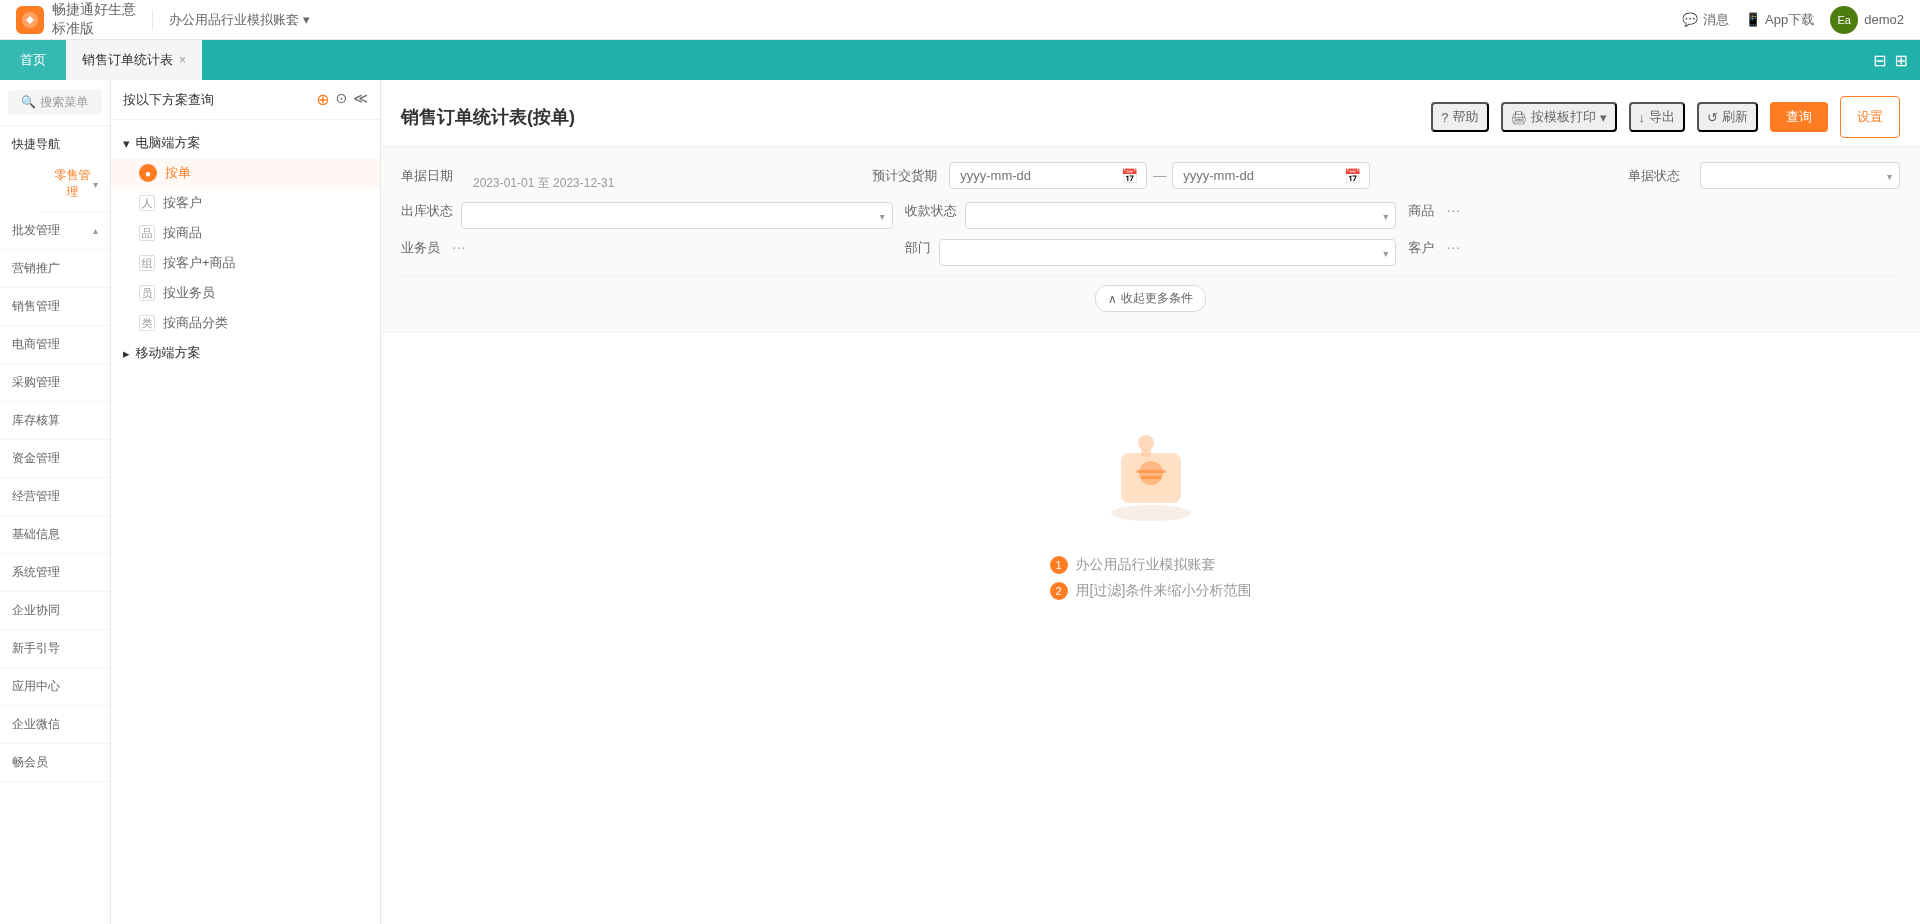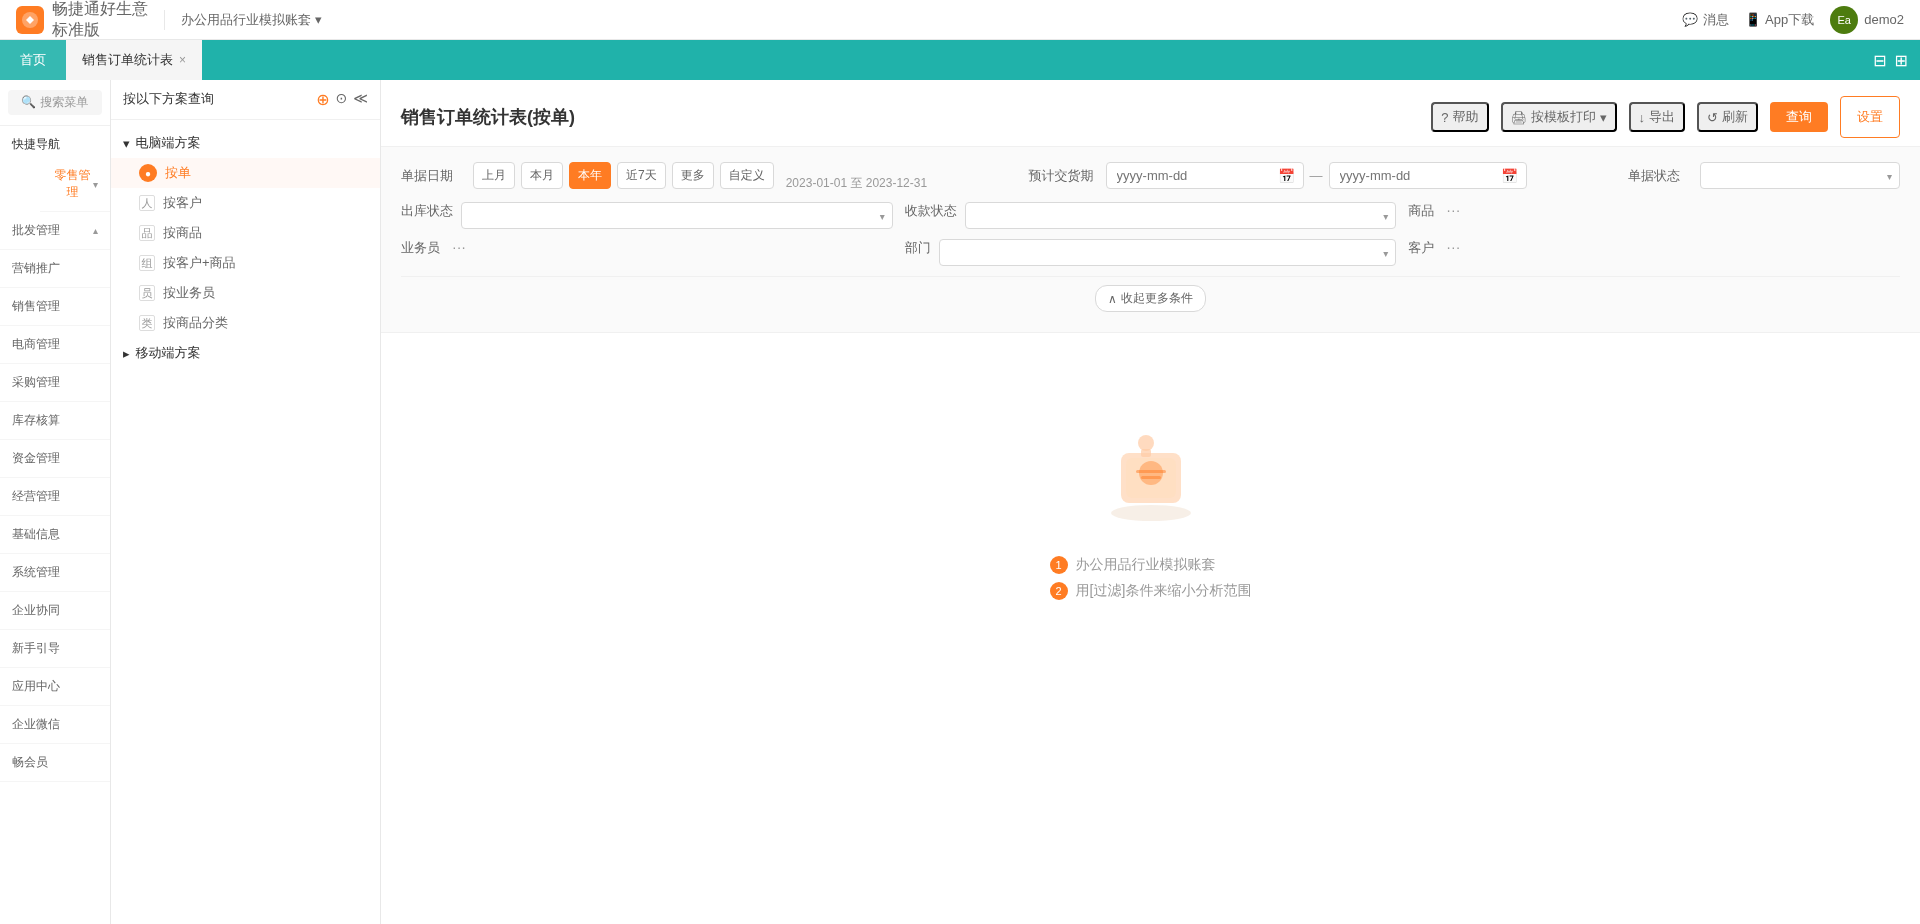--- a/index.html
+++ b/index.html
@@ -10,21 +10,21 @@
       height: 40px;
       background: #fff;
       display: flex;
       align-items: center;
       justify-content: space-between;
       padding: 0 16px;
       border-bottom: 1px solid #e8e8e8;
     }
     .top-bar-left { display: flex; align-items: center; gap: 8px; }
     .logo-icon { width: 28px; height: 28px; background: #ff7c23; border-radius: 6px; display: flex; align-items: center; justify-content: center; color: white; font-size: 12px; font-weight: bold; }
-    .logo-text { font-size: 16px; color: #666; line-height: 1.3; }
+    .logo-text { font-size: 14px; color: #666; line-height: 1.3; font-family: Liberation Serif, serif; }
     .top-bar-center { display: flex; align-items: center; gap: 4px; color: #666; font-size: 13px; }
     .top-bar-right { display: flex; align-items: center; gap: 16px; color: #666; font-size: 13px; }
     .top-bar-right span { cursor: pointer; display: flex; align-items: center; gap: 4px; }
     .avatar { width: 28px; height: 28px; background: #4d7c0f; border-radius: 50%; display: flex; align-items: center; justify-content: center; color: white; font-size: 11px; }
 
     
     .tab-bar {
       height: 40px;
       background: #20b2aa;
       display: flex;
@@ -112,20 +112,21 @@
     
     .scheme-panel {
       width: 270px;
       background: #fff;
       border-right: 1px solid #e8e8e8;
       overflow-y: auto;
     }
     .scheme-panel-header {
       padding: 10px 12px;
       display: flex;
+      align-items: center;
       justify-content: space-between;
       border-bottom: 1px solid #f0f0f0;
       gap: 28px;
     }
     .scheme-panel-title { font-size: 13px; color: #333; font-weight: 500; }
     .scheme-panel-icons { display: flex; gap: 6px; }
     .scheme-panel-icons span { color: #666; cursor: pointer; font-size: 14px; }
     .scheme-tree { padding: 8px 0; }
     .scheme-tree-group { }
     .scheme-tree-group-header {
@@ -523,28 +524,20 @@
           <button class="page-action-btn secondary">
             <span>设置</span>
           </button>
         </div>
       </div>
 
       <div class="filter-area">
 
         <div class="filter-row">
           <span class="filter-label">单据日期</span>
-          <div class="date-filter-group">
-            <button class="date-btn">上月</button>
-            <button class="date-btn">本月</button>
-            <button class="date-btn active">本年</button>
-            <button class="date-btn">近7天</button>
-            <button class="date-btn">更多</button>
-            <button class="date-btn">自定义</button>
-          </div>
           <div style="display:flex;flex-direction:column;">
             <div class="date-range-text">2023-01-01 至 2023-12-31</div>
           </div>
           <div style="flex:1;"></div>
           <span class="filter-label">预计交货期</span>
           <div class="date-filter-group">
             <div style="position:relative;">
               <input class="filter-date-input" placeholder="yyyy-mm-dd" style="">
               <span style="position:absolute;right:8px;top:50%;transform:translateY(-50%);color:#ff7c23;font-size:14px;">📅</span>
             </div>

